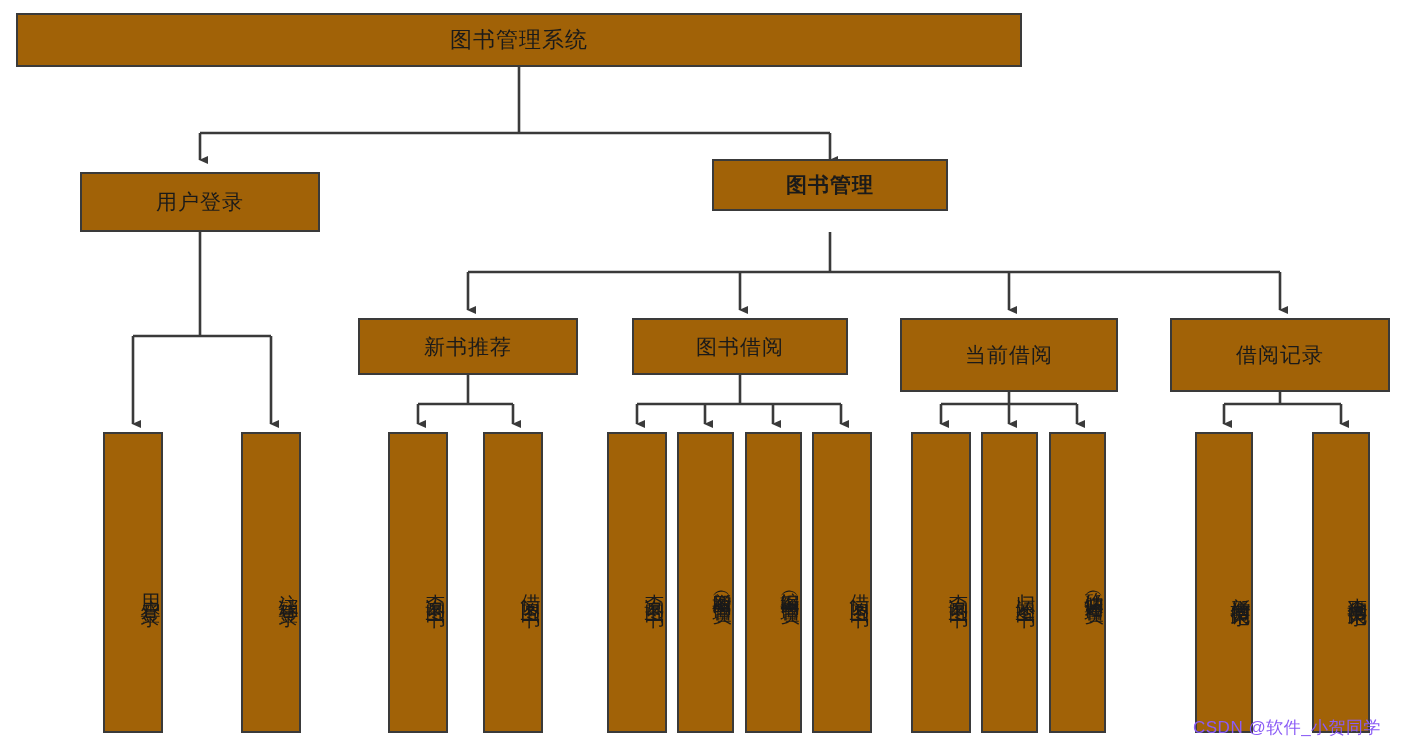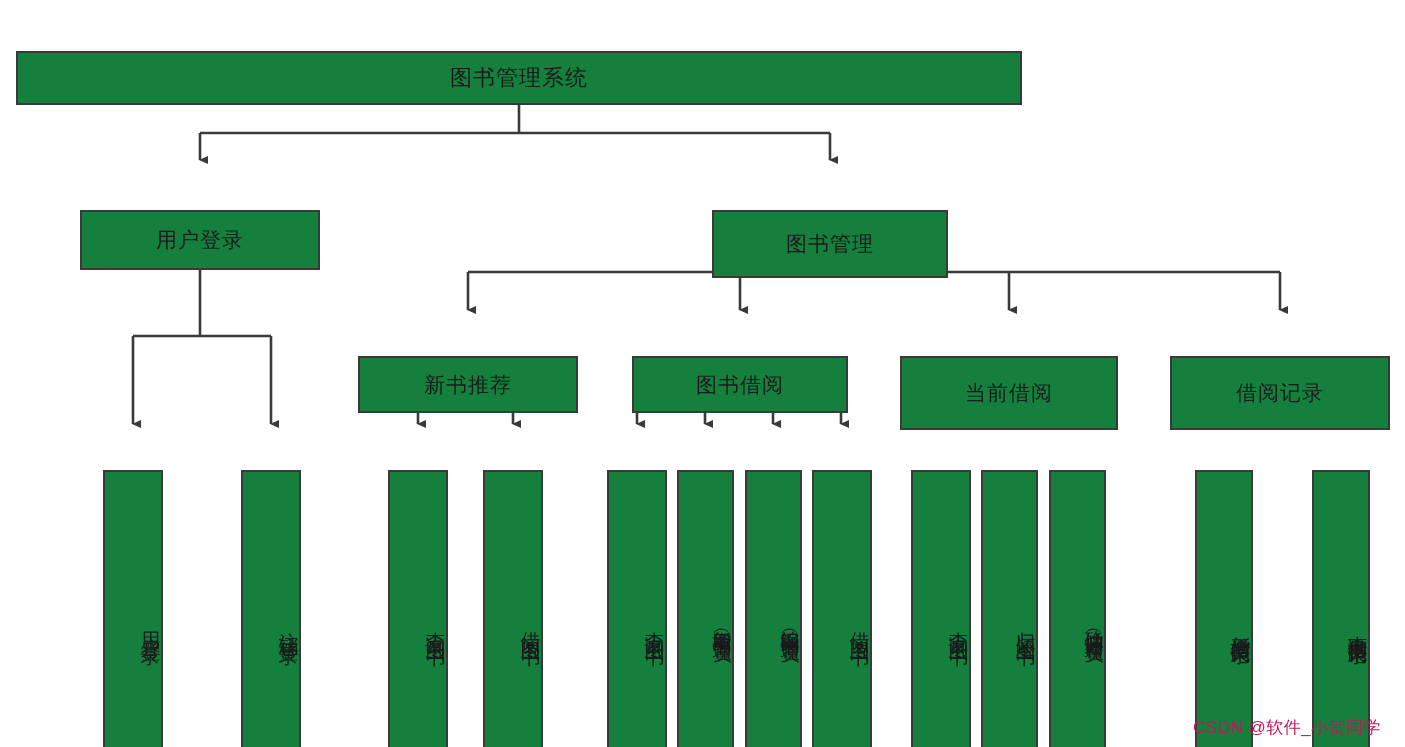--- a/index.html
+++ b/index.html
@@ -23,27 +23,26 @@
     left: 0;
     top: 0;
     width: 1405px;
     height: 747px;
     pointer-events: none;
   }
   .node {
     position: absolute;
     box-sizing: border-box;
     border: 2px solid #3a3a3a;
-    background: #15803d;
+    background: #a16207;
     display: flex;
     align-items: center;
     justify-content: center;
     color: #1a1a1a;
     text-align: center;
-    margin-top: 38px;
   }
   .node.horiz {
     font-size: 21px;
     letter-spacing: 1px;
     line-height: 1.2;
   }
   .node.root {
     font-size: 22px;
   }
   .node.vert {
@@ -57,21 +56,21 @@
     justify-content: center;
   }
   .node.vert .vlabel {
     writing-mode: vertical-rl;
     text-orientation: upright;
     display: block;
   }
   .watermark {
     position: absolute;
     font-size: 17px;
-    color: #be185d;
+    color: #8b5cf6;
     letter-spacing: 0.5px;
     white-space: nowrap;
   }
 </style>
 </head>
 <body>
 
 <div id="canvas">
 
   <svg class="wires" viewBox="0 0 1405 747" xmlns="http://www.w3.org/2000/svg">
@@ -120,21 +119,21 @@
       <path d="M1280,375 L1280,404"></path>
       <path d="M1224,404 L1341,404"></path>
       <path d="M1224,404 L1224,424" marker-end="url(#arrow)"></path>
       <path d="M1341,404 L1341,424" marker-end="url(#arrow)"></path>
     </g>
   </svg>
 
   <div class="node horiz root" style="left:16px; top:13px; width:1006px; height:54px;">图书管理系统</div>
 
   <div class="node horiz" style="left:80px; top:172px; width:240px; height:60px;">用户登录</div>
-  <div class="node horiz" style="left:712px; top:172px; width:236px; height:68px;">图书管理</div>
+  <div class="node horiz" style="left:712px; top:159px; width:236px; height:52px;font-weight:bold;">图书管理</div>
 
   <div class="node horiz" style="left:358px; top:318px; width:220px; height:57px;">新书推荐</div>
   <div class="node horiz" style="left:632px; top:318px; width:216px; height:57px;">图书借阅</div>
   <div class="node horiz" style="left:900px; top:318px; width:218px; height:74px;">当前借阅</div>
   <div class="node horiz" style="left:1170px; top:318px; width:220px; height:74px;">借阅记录</div>
 
   <div class="node vert" style="left:103px; top:432px; width:60px; height:301px;">
     <span class="vlabel">用户登录</span>
   </div>
   <div class="node vert" style="left:241px; top:432px; width:60px; height:301px;">

